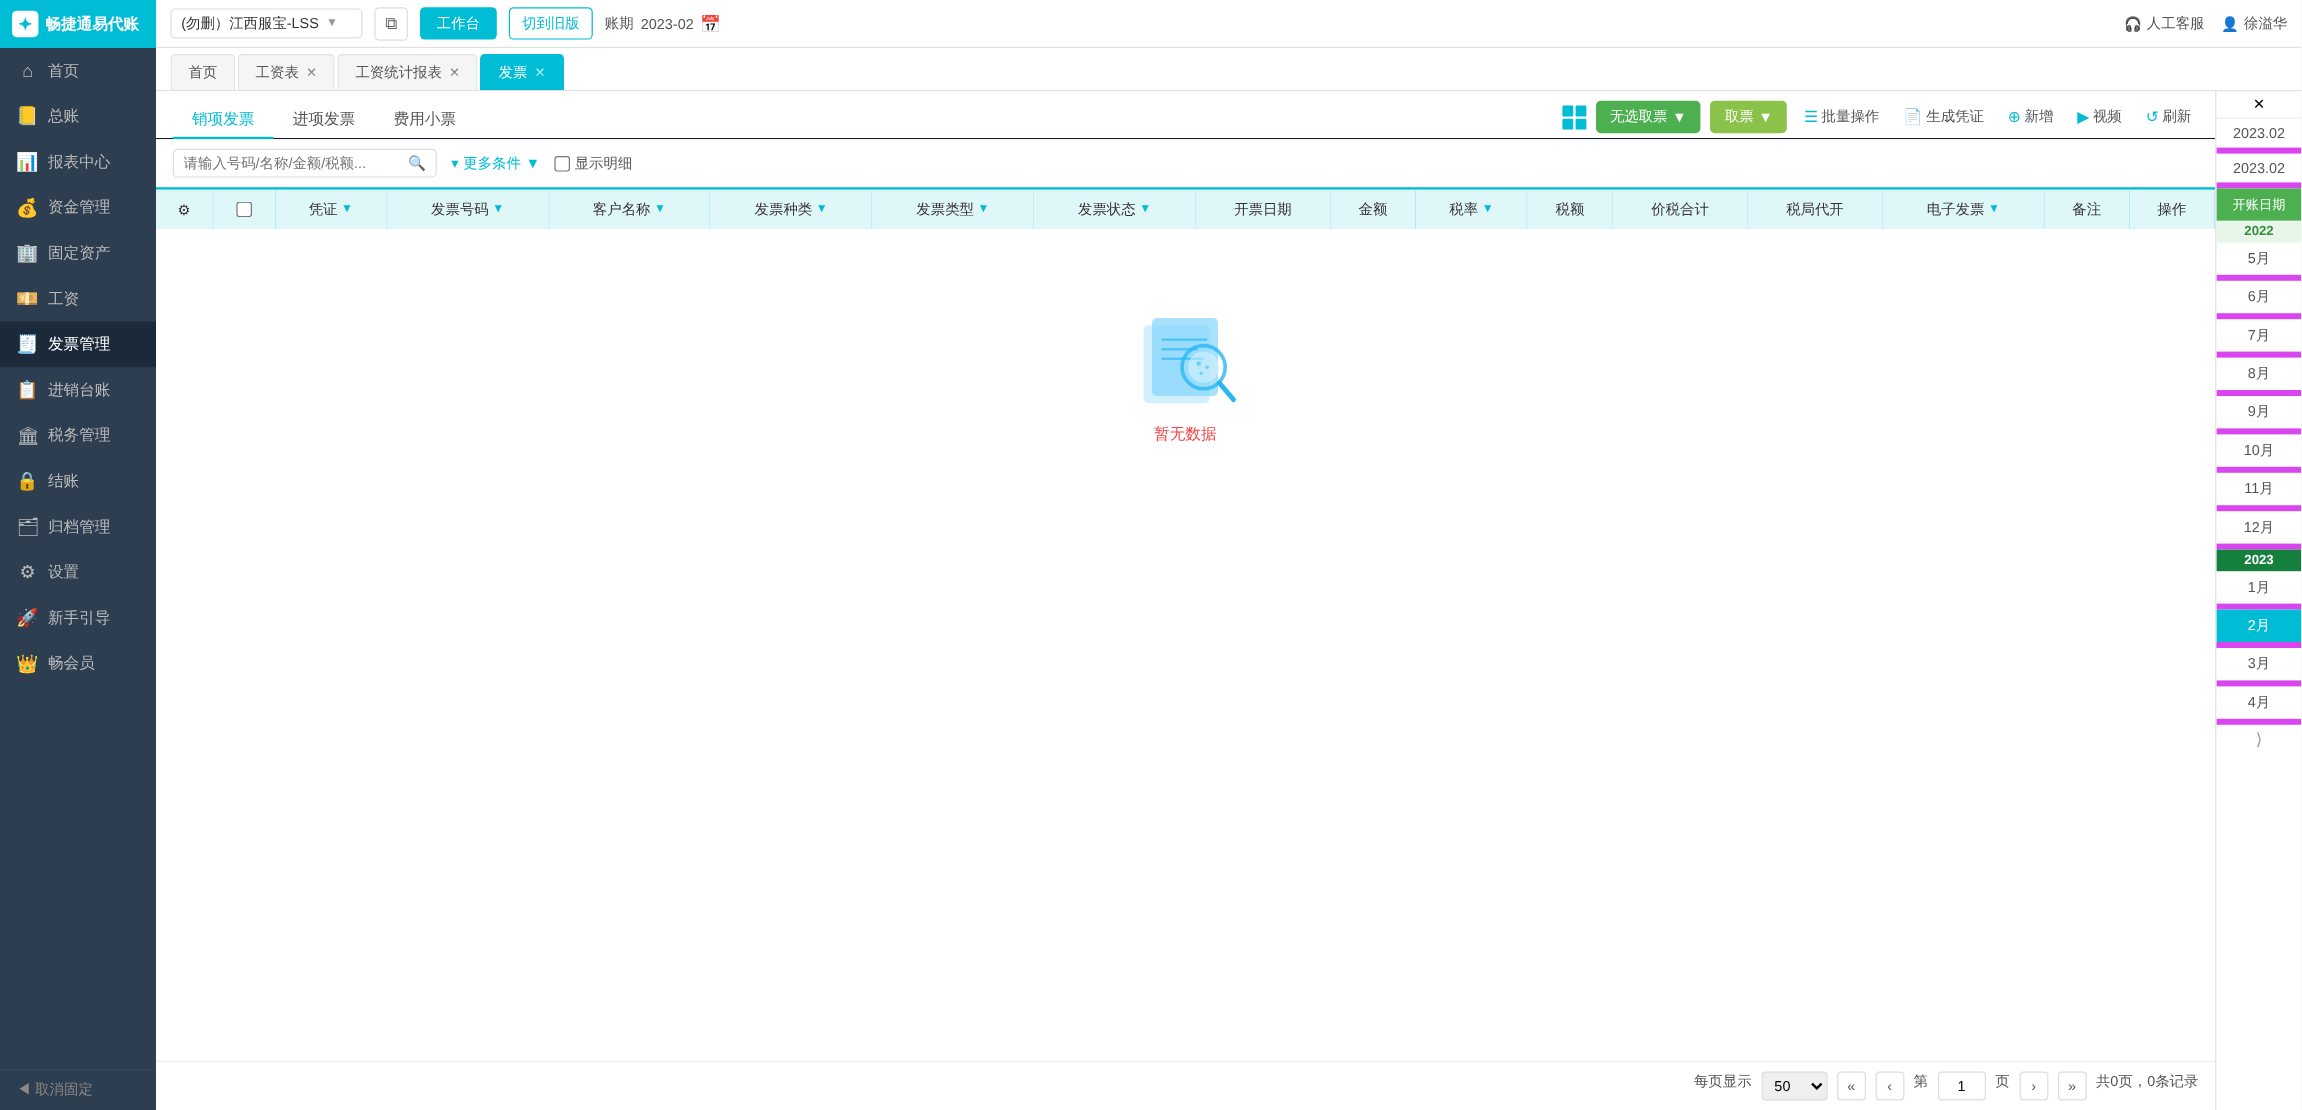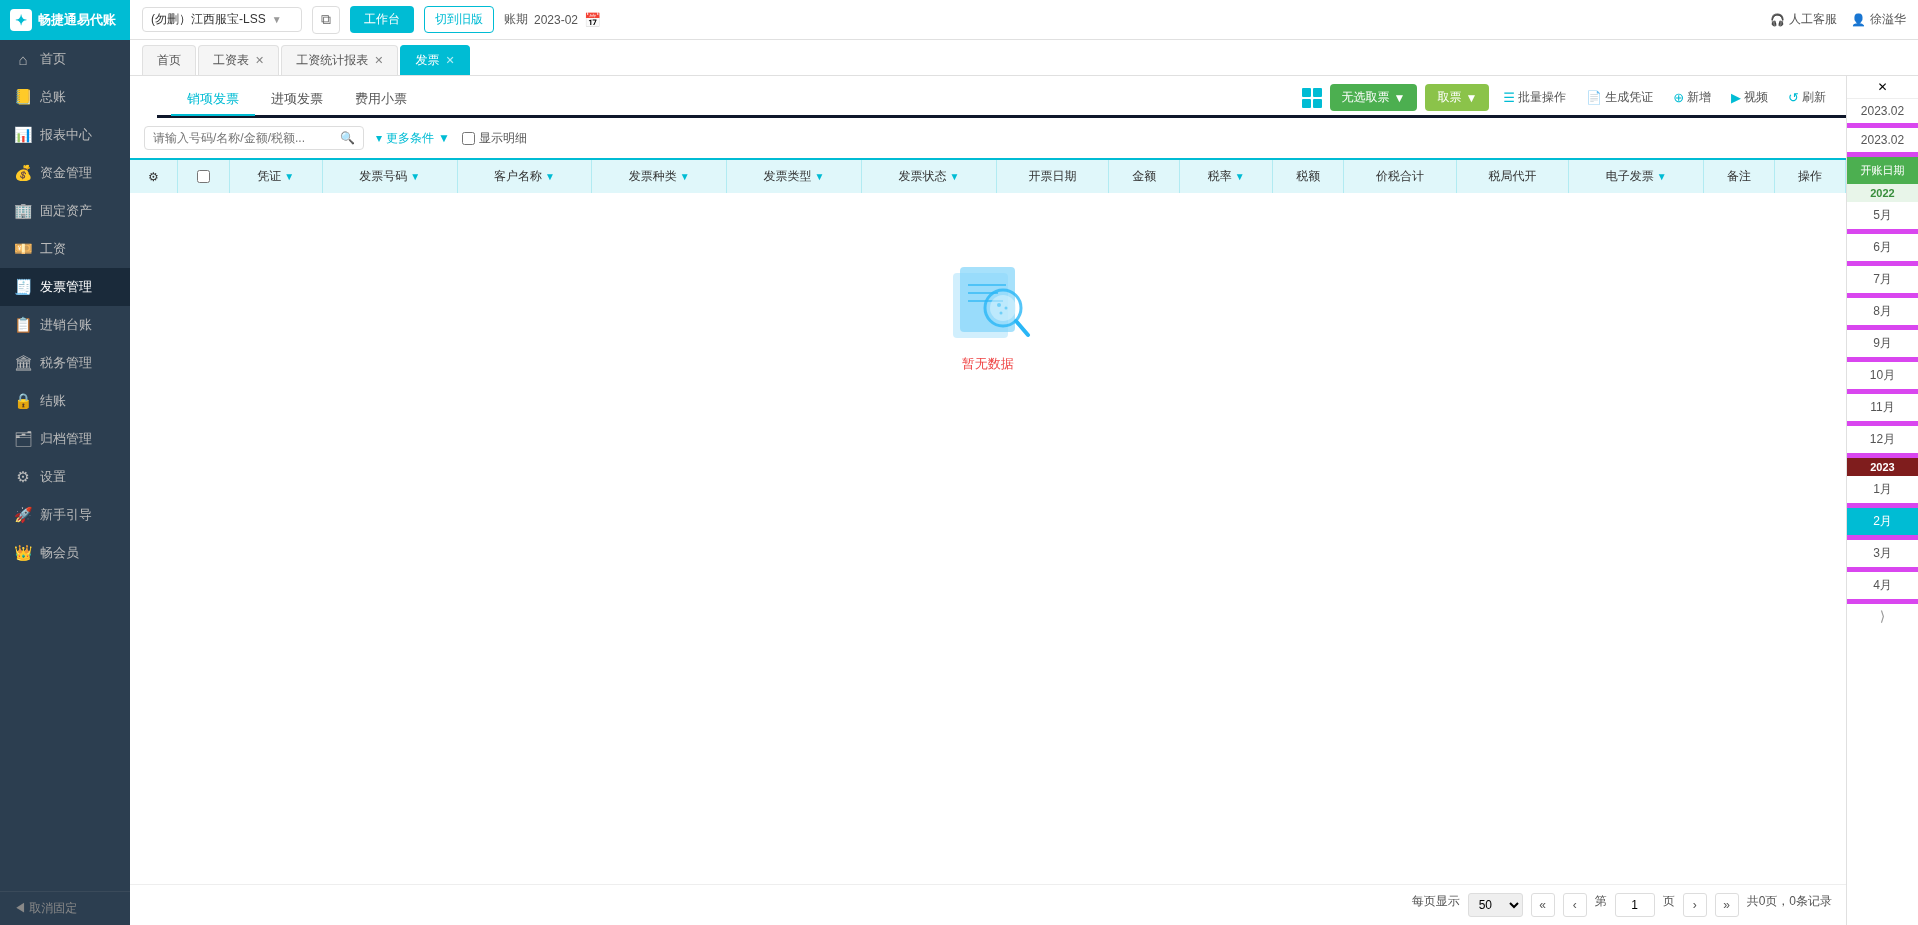--- a/index.html
+++ b/index.html
@@ -182,24 +182,23 @@
       flex-direction: column;
       overflow: hidden;
       background: white;
     }
 
     
     .sub-tabbar {
       display: flex;
       padding: 8px 14px 0;
       gap: 0;
-      border-bottom: 3px solid #0f172a;
+      border-bottom: 1px solid #0f172a;
       flex-shrink: 0;
       background: white;
-      margin-left: 27px;
     }
     .sub-tab {
       padding: 6px 16px;
       cursor: pointer;
       font-size: 13px;
       color: #555;
       border-bottom: 2px solid transparent;
       margin-bottom: -1px;
     }
     .sub-tab.active {
@@ -412,21 +411,21 @@
     }
     .rp-period-item.active { background: #00bcd4; color: white; }
     .rp-year-label {
       background: #e8f5e9;
       color: #388e3c;
       font-size: 11px;
       padding: 3px 8px;
       text-align: center;
       font-weight: bold;
     }
-    .rp-year-label.current { background: #7f1d1d; color: white; }
+    .rp-year-label.current { background: #15803d; color: white; }
     .open-period-btn {
       background: #4caf50;
       color: white;
       border: none;
       padding: 6px 8px;
       font-size: 11px;
       cursor: pointer;
       text-align: center;
       width: 100%;
     }

